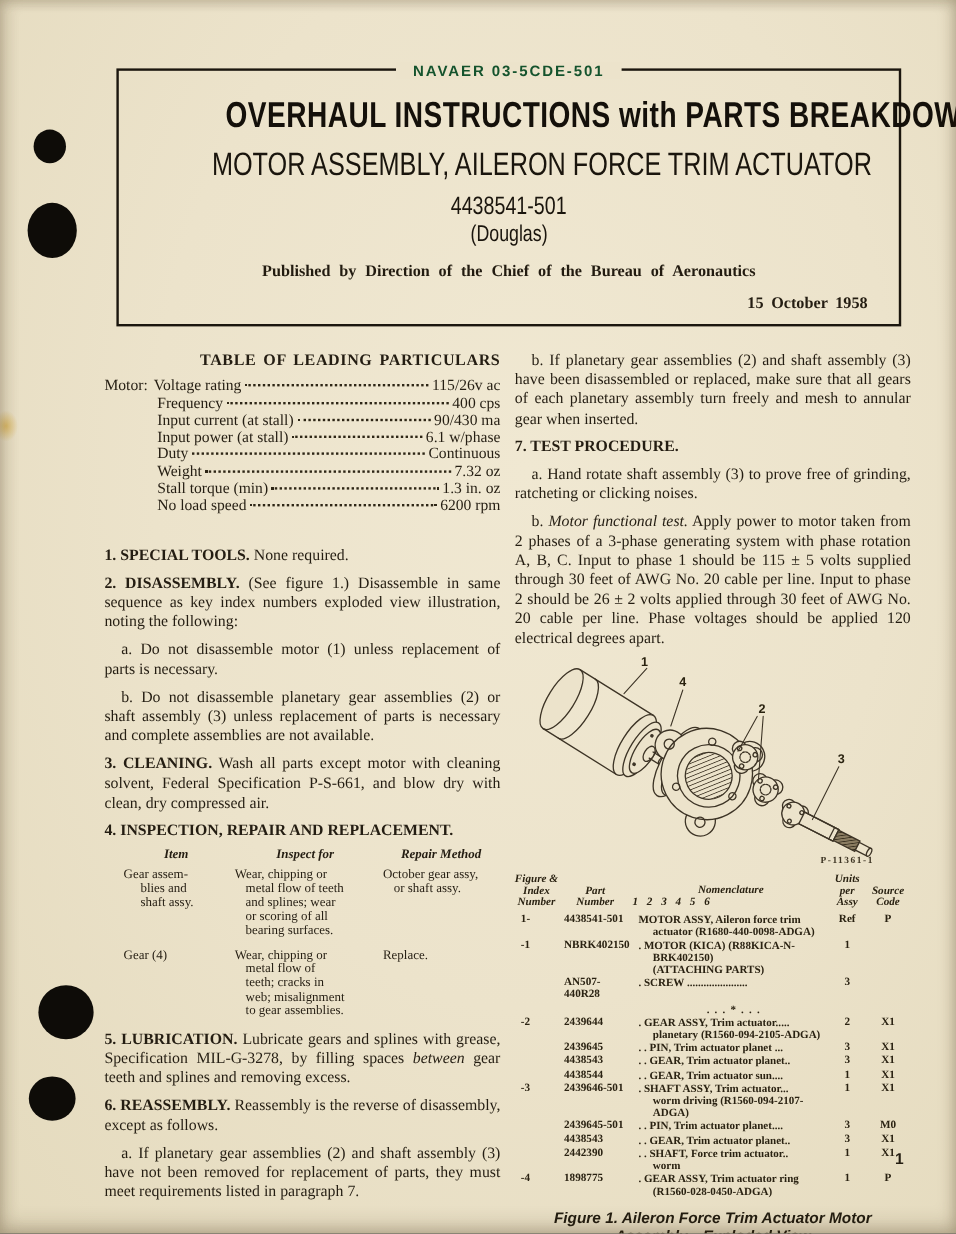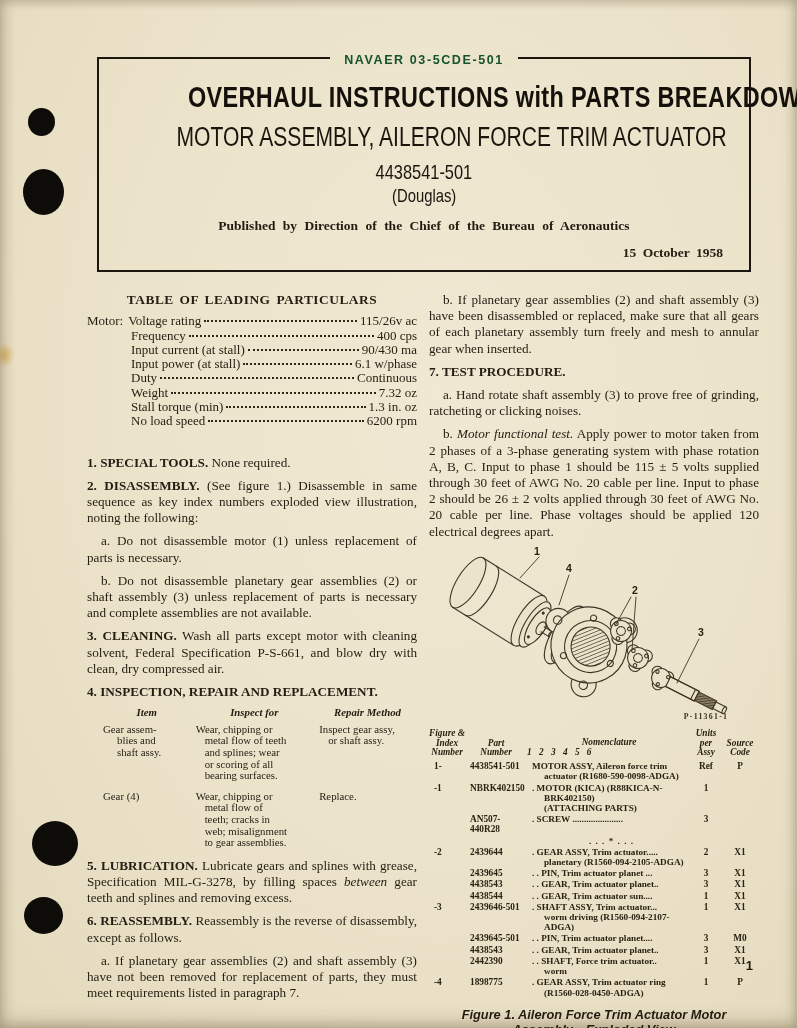--- a/index.html
+++ b/index.html
@@ -30,21 +30,21 @@
 
   
   .col{position:absolute;top:292px;width:330px;font-size:13.2px;line-height:16.2px;text-align:justify;}
   .left{left:87px;} .right{left:429px;}
   .para{margin:0 0 7px 0;}
   .sub{text-indent:14px;}
   .shead{font-weight:700;margin-top:36px;}
   .it{font-style:italic;}
 
   
-  .lp-title{text-align:center;font-weight:700;font-size:13.4px;letter-spacing:.5px;word-spacing:2px;margin-bottom:6px;}
+  .lp-title{text-align:right;font-weight:700;font-size:13.4px;letter-spacing:.5px;word-spacing:2px;margin-bottom:6px;}
   .lp{margin-bottom:26px;}
   .lp-row{display:flex;align-items:baseline;line-height:14.3px;font-size:13px;}
   .lp-row.cont{padding-left:44px;}
   .grp{margin-right:5px;}
   .lp-dots{flex:1;border-bottom:2px dotted #2e2616;margin:0 3px;transform:translateY(-3px);}
   .lp-val{white-space:nowrap;}
 
   
   .insp{margin:1px 0 8px 16px;font-size:10.8px;line-height:11.6px;text-align:left;}
   .insp-h{display:flex;font-style:italic;font-weight:700;margin-bottom:5px;}
@@ -162,21 +162,21 @@
       </div>
       <div class="insp-row">
         <div class="ci cell">Gear assem-
 blies and
 shaft assy.</div>
         <div class="cf cell">Wear, chipping or
 metal flow of teeth
 and splines; wear
 or scoring of all
 bearing surfaces.</div>
-        <div class="cr cell">Inspect gear assy,
+        <div class="cr cell">October gear assy,
 or shaft assy.</div>
       </div>
       <div class="insp-row">
         <div class="ci cell">Gear (4)</div>
         <div class="cf cell">Wear, chipping or
 metal flow of
 teeth; cracks in
 web; misalignment
 to gear assemblies.</div>
         <div class="cr cell">Replace.</div>
@@ -314,21 +314,21 @@
 per
 Assy</div>
         <div class="ph5 hc">Source
 Code</div>
       </div>
 
       <div class="p-row">
         <div class="pc1">1-</div>
         <div class="pc2">4438541-501</div>
         <div class="pc3">MOTOR ASSY, Aileron force trim
-actuator (R1680-590-0098-ADGA)</div>
+actuator (R1680-440-0098-ADGA)</div>
         <div class="pc4">Ref</div>
         <div class="pc5">P</div>
       </div>
       <div class="p-row">
         <div class="pc1">-1</div>
         <div class="pc2">NBRK402150</div>
         <div class="pc3">. MOTOR (KICA) (R88KICA-N-
 BRK402150)
 (ATTACHING PARTS)</div>
         <div class="pc4">1</div>

